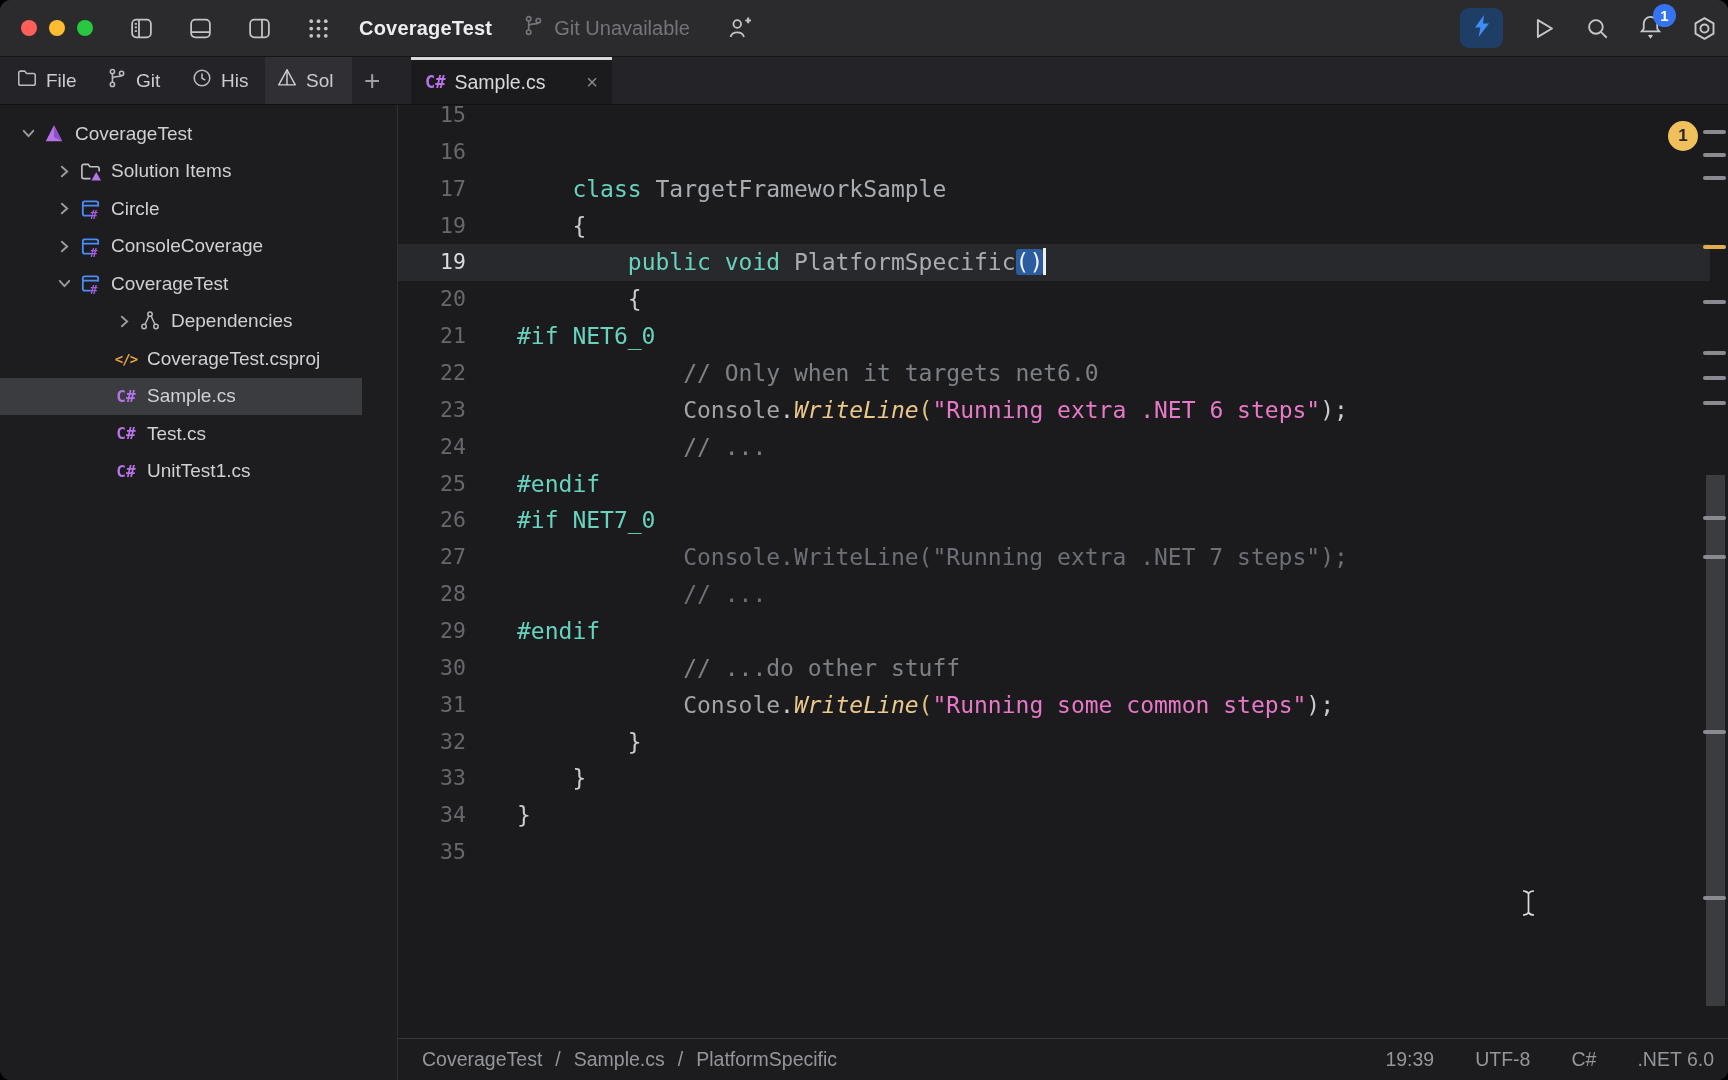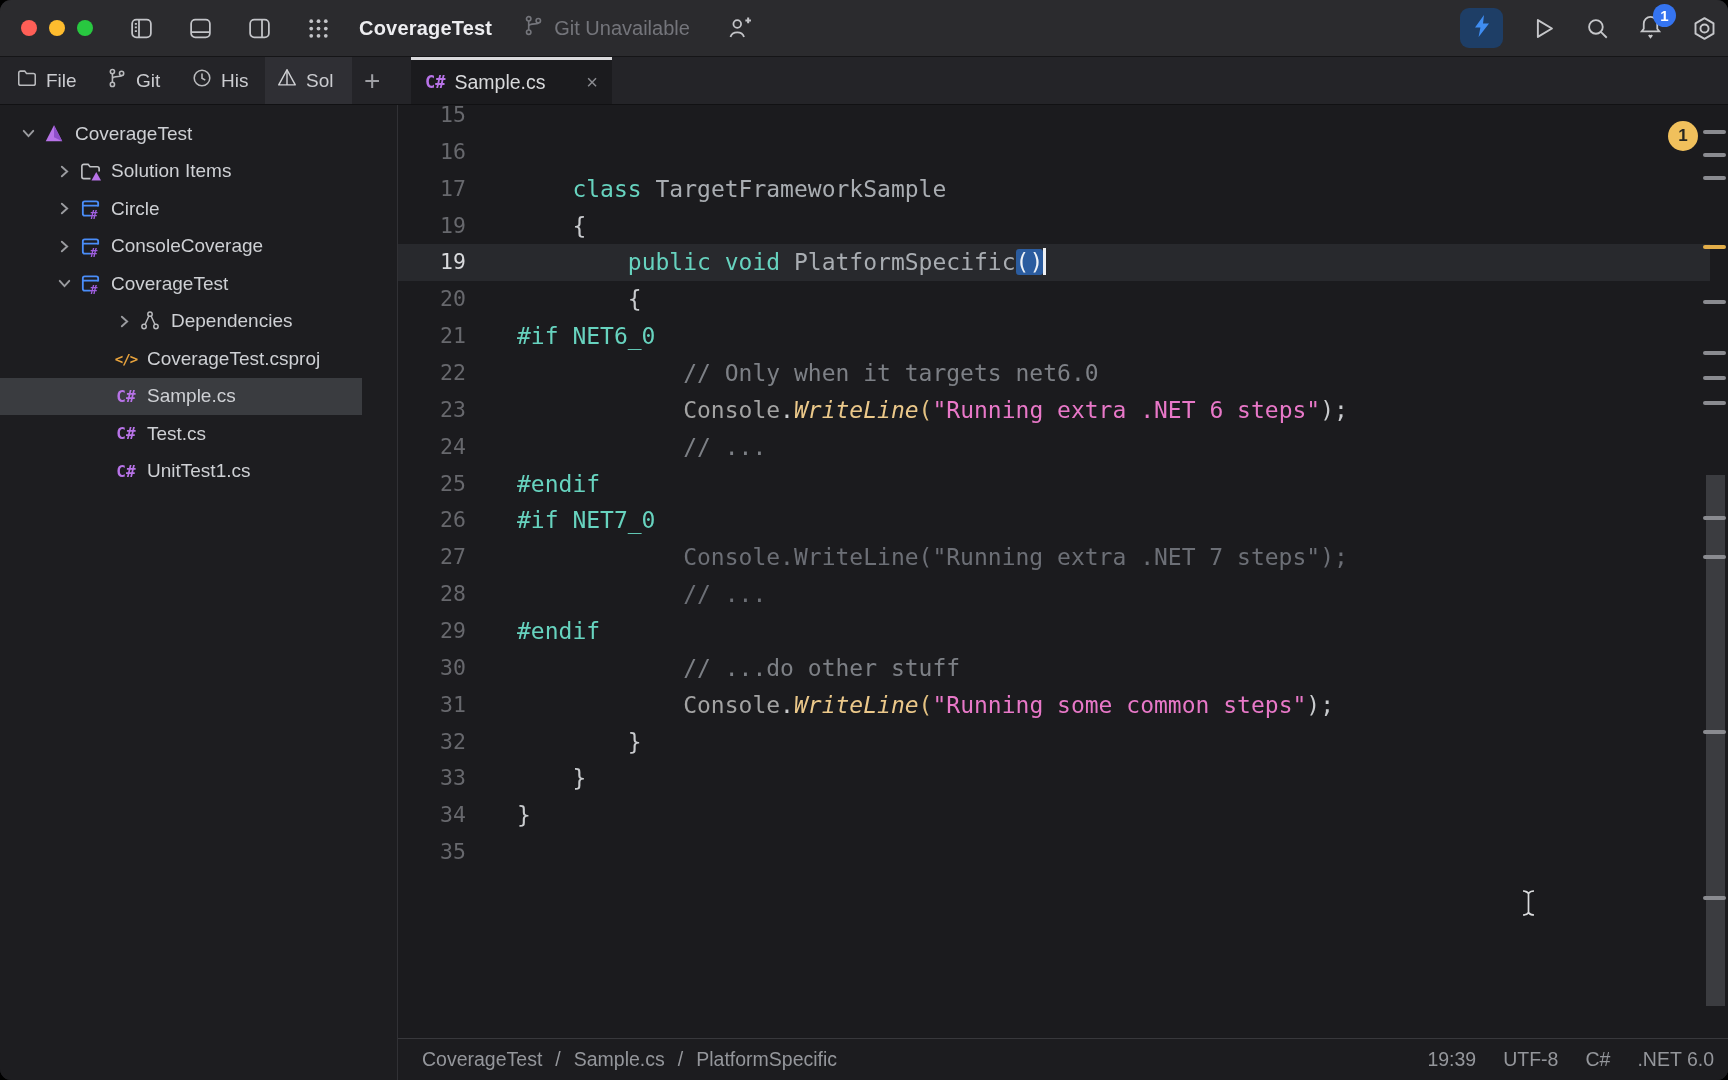--- a/index.html
+++ b/index.html
@@ -66,21 +66,21 @@
   .problems-badge{position:absolute;left:1270px;top:16px;width:30px;height:30px;border-radius:50%;background:#f0c05c;color:#26261f;font-size:17px;font-weight:700;display:flex;align-items:center;justify-content:center;}
   .mkr{position:absolute;right:2px;width:23px;height:4px;border-radius:2px;}
   .mkr.gray{background:#8a8b90;}
   .mkr.yellow{background:#e3ae49;}
   .sb-thumb{position:absolute;right:3px;width:19px;background:rgba(125,127,133,.33);}
   .ibeam{position:absolute;left:1123px;top:784px;}
 
   
   .statusbar{position:absolute;left:0;right:0;bottom:0;height:42px;border-top:1px solid #38383c;background:#1c1c1f;display:flex;align-items:center;font-size:19.5px;color:#94969b;padding:0 12px 0 24px;box-sizing:border-box;}
   .crumbs{display:flex;gap:13px;align-items:center;}
-  .sb-right{margin-left:auto;display:flex;gap:27px;padding-right:2px;}
+  .sb-right{margin-left:auto;display:flex;gap:41px;padding-right:2px;}
 </style>
 </head>
 <body>
 
 <div class="window">
 
   <div class="topbar">
     <div class="traffic">
       <div class="tl red"></div>
       <div class="tl yellow"></div>

